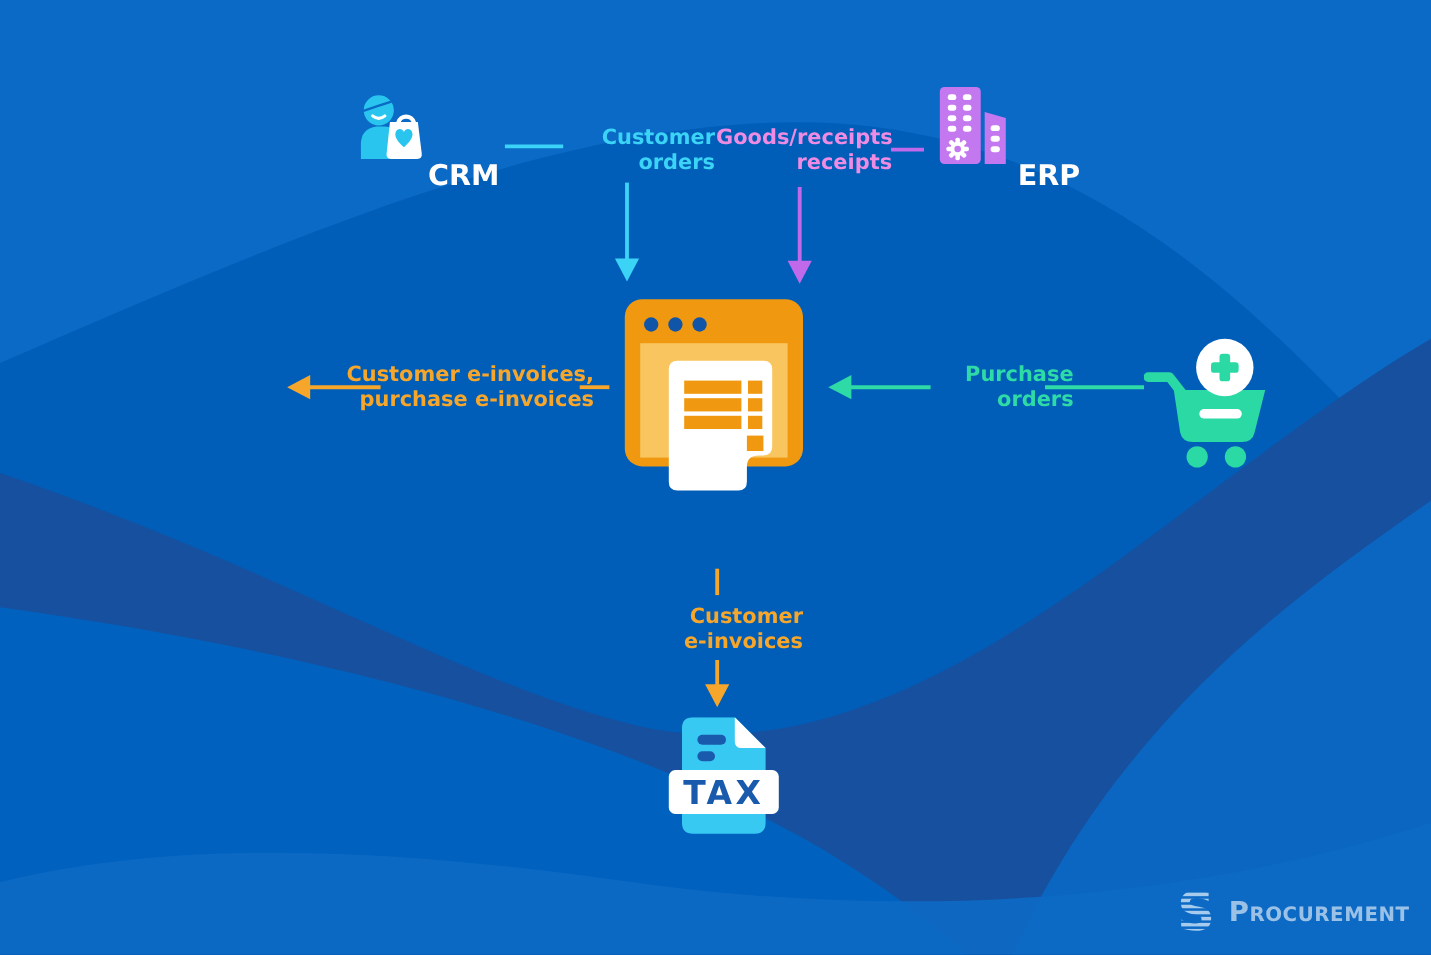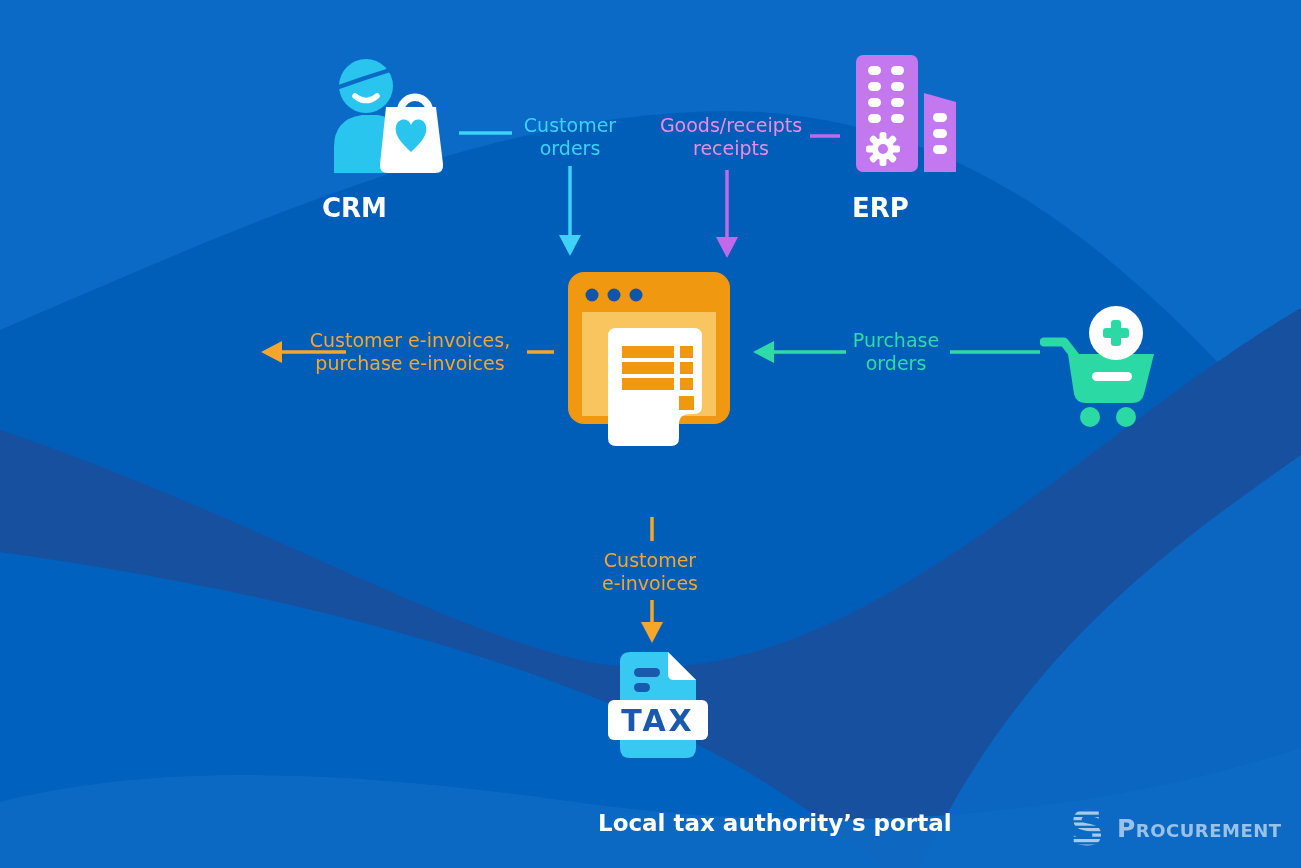--- a/index.html
+++ b/index.html
@@ -3,30 +3,30 @@
 <meta charset="utf-8">
 <style>
   html,body{margin:0;padding:0;background:#005EB8;}
   .canvas{
     position:relative;width:1301px;height:868px;overflow:hidden;
     font-family:"DejaVu Sans","Liberation Sans",sans-serif;
     background:#005EB8;
   }
   .bg-svg{position:absolute;left:0;top:0;width:1301px;height:868px;}
   .overlay-svg{position:absolute;left:0;top:0;width:1301px;height:868px;pointer-events:none;}
-  .node{position:absolute;display:flex;flex-direction:column;align-items:flex-start;}
+  .node{position:absolute;display:flex;align-items:flex-end;}
   .node-label{
     color:#ffffff;font-weight:700;white-space:nowrap;text-align:center;
     text-shadow:0 0 1px rgba(0,0,0,0.08);
   }
   .lbl-26{font-size:26px;margin-top:18px;}
   .lbl-25{font-size:25px;margin-top:14px;}
   .lbl-23{font-size:23px;margin-top:18px;}
   .flow-label{
-    position:absolute;text-align:center;font-weight:400;font-size:19px;
+    position:absolute;text-align:right;font-weight:700;font-size:19px;
     line-height:23px;white-space:pre-line;
   }
   .fl-cyan{color:#3BD3F6;}
   .fl-pink{color:#EF8BE3;}
   .fl-orange{color:#F5A62B;}
   .fl-teal{color:#2EDAA5;}
   .brand{
     position:absolute;left:1068px;top:806px;display:flex;align-items:center;gap:9px;
   }
   .brand-text{
@@ -192,21 +192,20 @@
     <svg width="120" height="112" viewBox="0 0 120 112" aria-hidden="true">
 
       <path d="M32,0 H70 L98,28 V96 Q98,106 88,106 H32 Q22,106 22,96 V10 Q22,0 32,0 Z" fill="#38C9F3"></path>
       <path d="M70,0 L98,28 H76 Q70,28 70,22 Z" fill="#ffffff"></path>
       <rect x="36" y="16" width="26" height="9" rx="4.5" fill="#1A5AAD"></rect>
       <rect x="36" y="31" width="16" height="9" rx="4.5" fill="#1A5AAD"></rect>
 
       <rect x="10" y="48" width="100" height="40" rx="6" fill="#ffffff"></rect>
       <text x="60" y="79" text-anchor="middle" font-size="30" font-weight="bold" letter-spacing="3" fill="#1A5AAD" font-family="DejaVu Sans, Liberation Sans, sans-serif">TAX</text>
     </svg>
-    <div class="node-label lbl-23">Local tax authority’s portal</div>
   </div>
 
   <div class="brand">
     <svg width="40" height="44" viewBox="0 0 40 44" aria-hidden="true">
       <defs>
         <clipPath id="sclip">
           <text x="2" y="39" font-size="48" font-weight="bold" font-family="DejaVu Sans, Liberation Sans, sans-serif">S</text>
         </clipPath>
       </defs>
       <g clip-path="url(#sclip)" fill="#A7CBEC">

